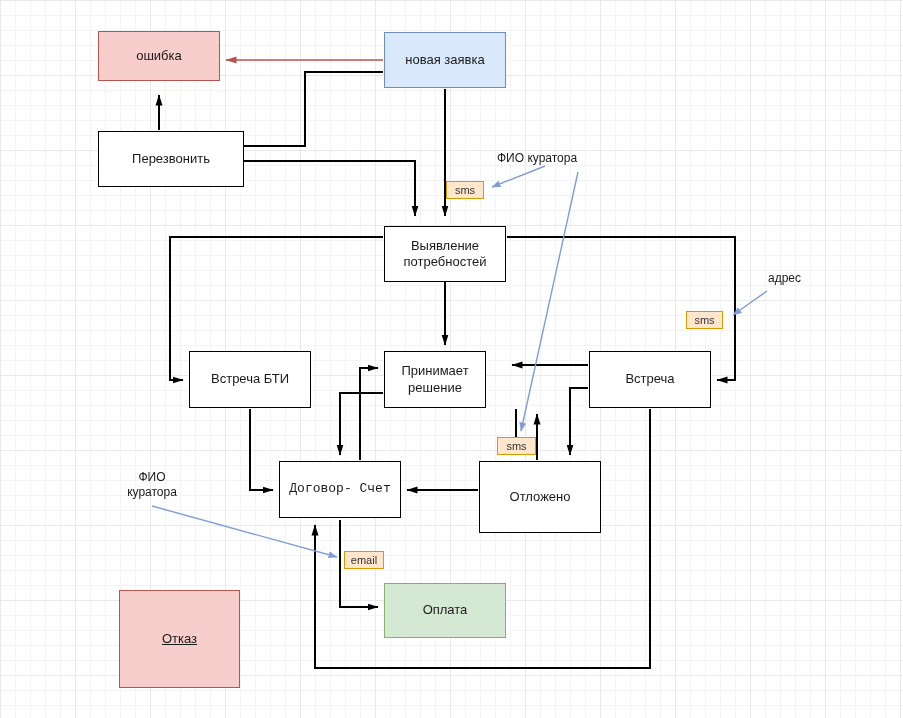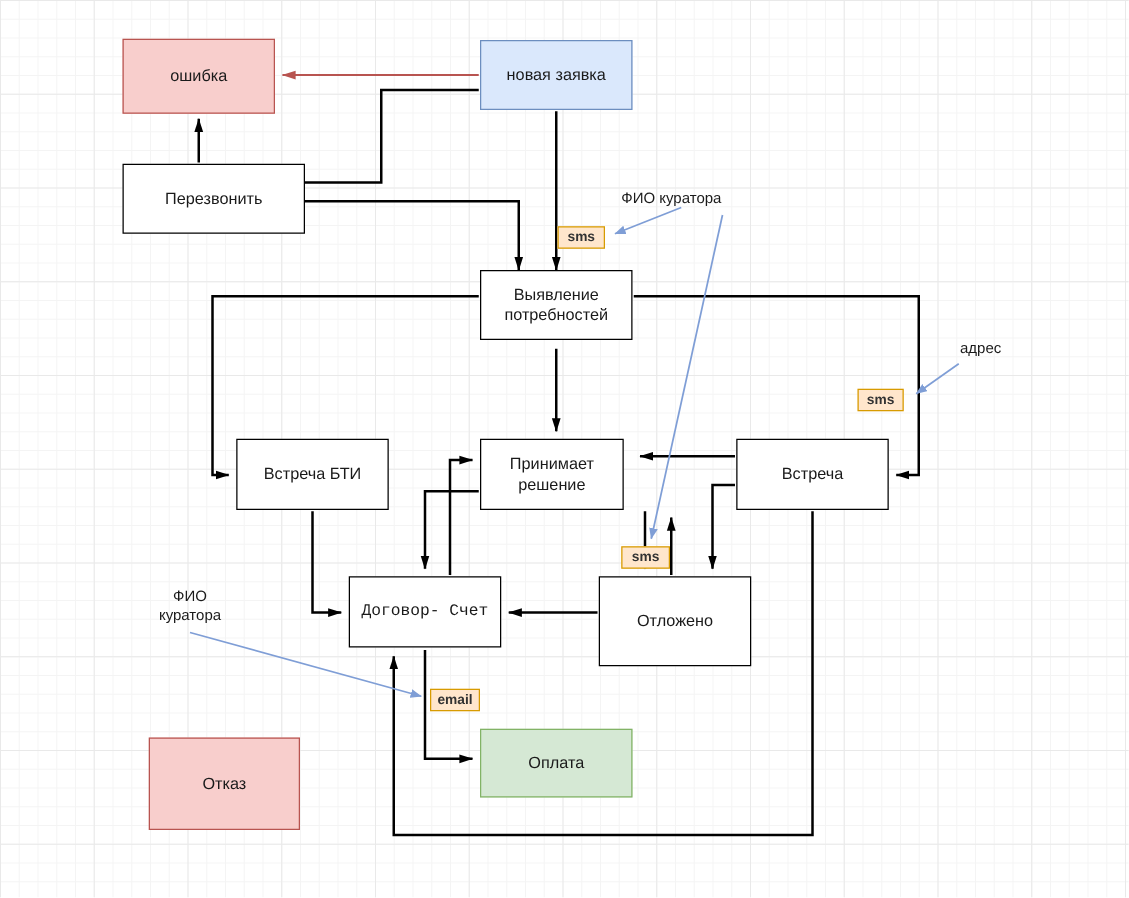--- a/index.html
+++ b/index.html
@@ -17,21 +17,21 @@
     position:absolute;box-sizing:border-box;border:1px solid #000000;background:#ffffff;
     display:flex;align-items:center;justify-content:center;text-align:center;
     font-size:13px;color:#1a1a1a;line-height:1.25;padding:2px 4px;
   }
   .node.red{background:#f8cecc;border-color:#b85450;}
   .node.blue{background:#dae8fc;border-color:#6c8ebf;}
   .node.green{background:#d5e8d4;border-color:#82b366;}
   .tag{
     position:absolute;box-sizing:border-box;border:1px solid #d79b00;background:#ffe6cc;
     display:flex;align-items:center;justify-content:center;
-    font-size:11px;color:#333333;padding:0 2px;font-weight:bold;
+    font-size:11px;color:#333333;padding:0 2px;
   }
   .note{
     position:absolute;font-size:12px;color:#1a1a1a;white-space:nowrap;text-align:center;line-height:1.25;
   }
   .edge{fill:none;stroke:#000000;stroke-width:2;}
   .edge.red{stroke:#b85450;stroke-width:1.6;}
   .edge.blue{stroke:#7f9ed6;stroke-width:1.4;}
 </style>
 </head>
 <body>
@@ -70,61 +70,61 @@
     <path class="edge" d="M650,409 L650,668 L315,668 L315,525" marker-end="url(#ah-black)"></path>
 
     <path class="edge red" d="M383,60 L226,60" marker-end="url(#ah-red)"></path>
 
     <path class="edge blue" d="M578,172 L521,431" marker-end="url(#ah-blue)"></path>
     <path class="edge blue" d="M545,166 L492,187" marker-end="url(#ah-blue)"></path>
     <path class="edge blue" d="M767,291 L733,315" marker-end="url(#ah-blue)"></path>
     <path class="edge blue" d="M152,506 L337,557" marker-end="url(#ah-blue)"></path>
   </svg>
 
-  <div class="node red" style="left:98px;top:31px;width:122px;height:60px;">
+  <div class="node red" style="left:98px;top:31px;width:122px;height:50px;">
     <span>ошибка</span>
   </div>
 
   <div class="node blue" style="left:384px;top:32px;width:122px;height:56px;">
     <span>новая заявка</span>
   </div>
 
   <div class="node" style="left:98px;top:131px;width:146px;height:56px;">
     <span>Перезвонить</span>
   </div>
 
-  <div class="node" style="left:384px;top:216px;width:122px;height:56px;">
+  <div class="node" style="left:384px;top:226px;width:122px;height:56px;">
     <span>Выявление потребностей</span>
   </div>
 
   <div class="node" style="left:189px;top:351px;width:122px;height:57px;">
     <span>Встреча БТИ</span>
   </div>
 
-  <div class="node" style="left:384px;top:351px;width:115px;height:57px;">
+  <div class="node" style="left:384px;top:351px;width:102px;height:57px;">
     <span>Принимает решение</span>
   </div>
 
   <div class="node" style="left:589px;top:351px;width:122px;height:57px;">
     <span>Встреча</span>
   </div>
 
   <div class="node" style="left:279px;top:461px;width:122px;height:57px;font-family:Liberation Mono, monospace;">
     <span>Договор- Счет</span>
   </div>
 
   <div class="node" style="left:479px;top:461px;width:122px;height:72px;">
     <span>Отложено</span>
   </div>
 
   <div class="node green" style="left:384px;top:583px;width:122px;height:55px;">
     <span>Оплата</span>
   </div>
 
-  <div class="node red" style="left:119px;top:590px;width:121px;height:74px;">
+  <div class="node red" style="left:119px;top:590px;width:121px;height:98px;text-decoration:underline;">
     <span>Отказ</span>
   </div>
 
   <div class="tag" style="left:446px;top:181px;width:38px;height:18px;">
     <span>sms</span>
   </div>
   <div class="tag" style="left:686px;top:311px;width:37px;height:18px;">
     <span>sms</span>
   </div>
   <div class="tag" style="left:497px;top:437px;width:39px;height:18px;">

